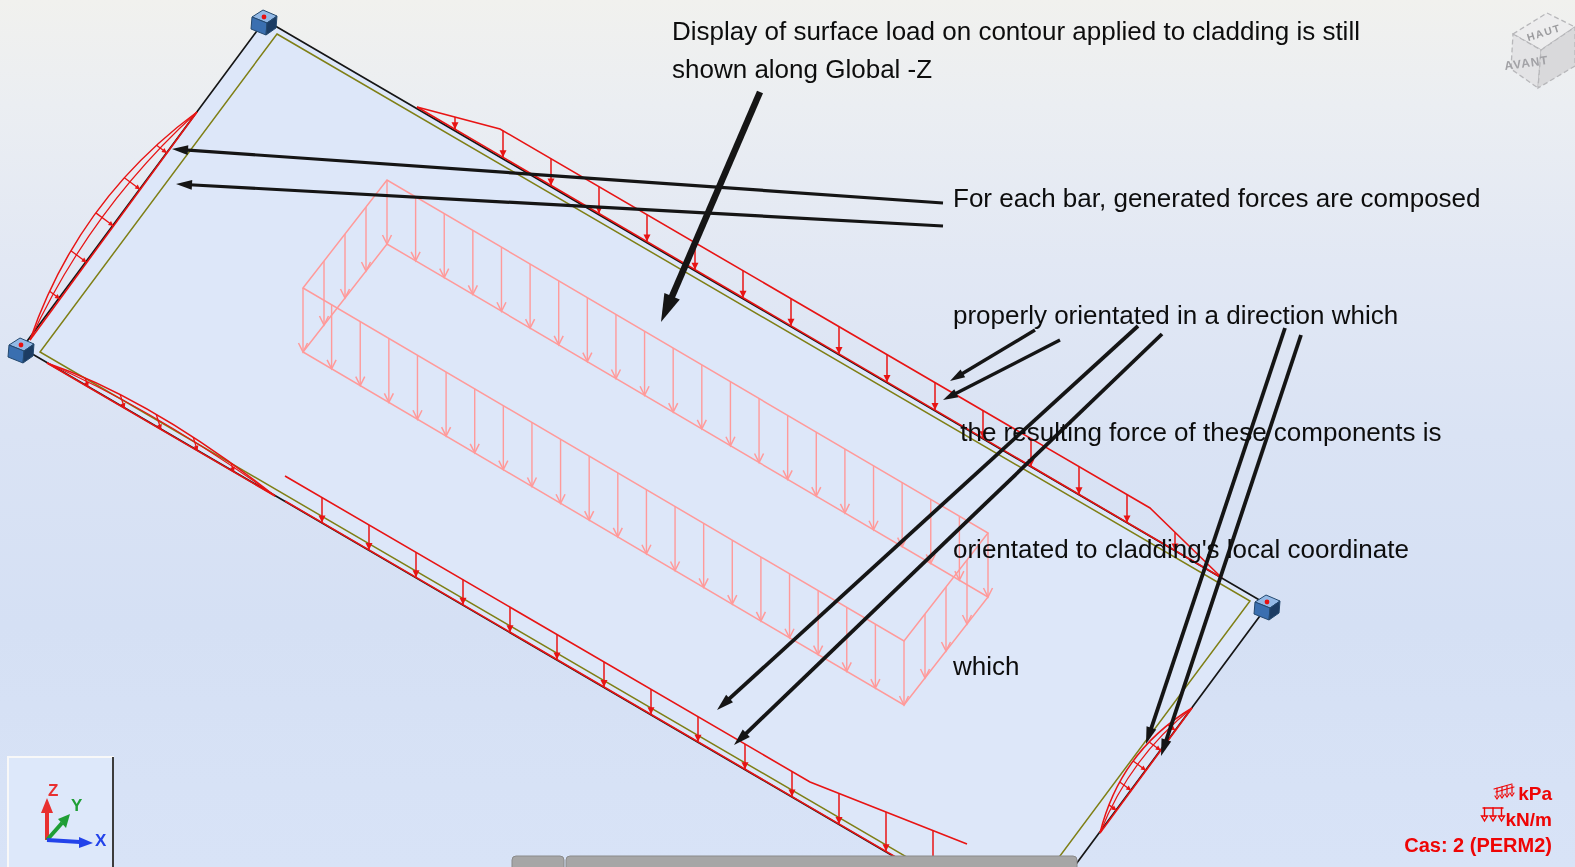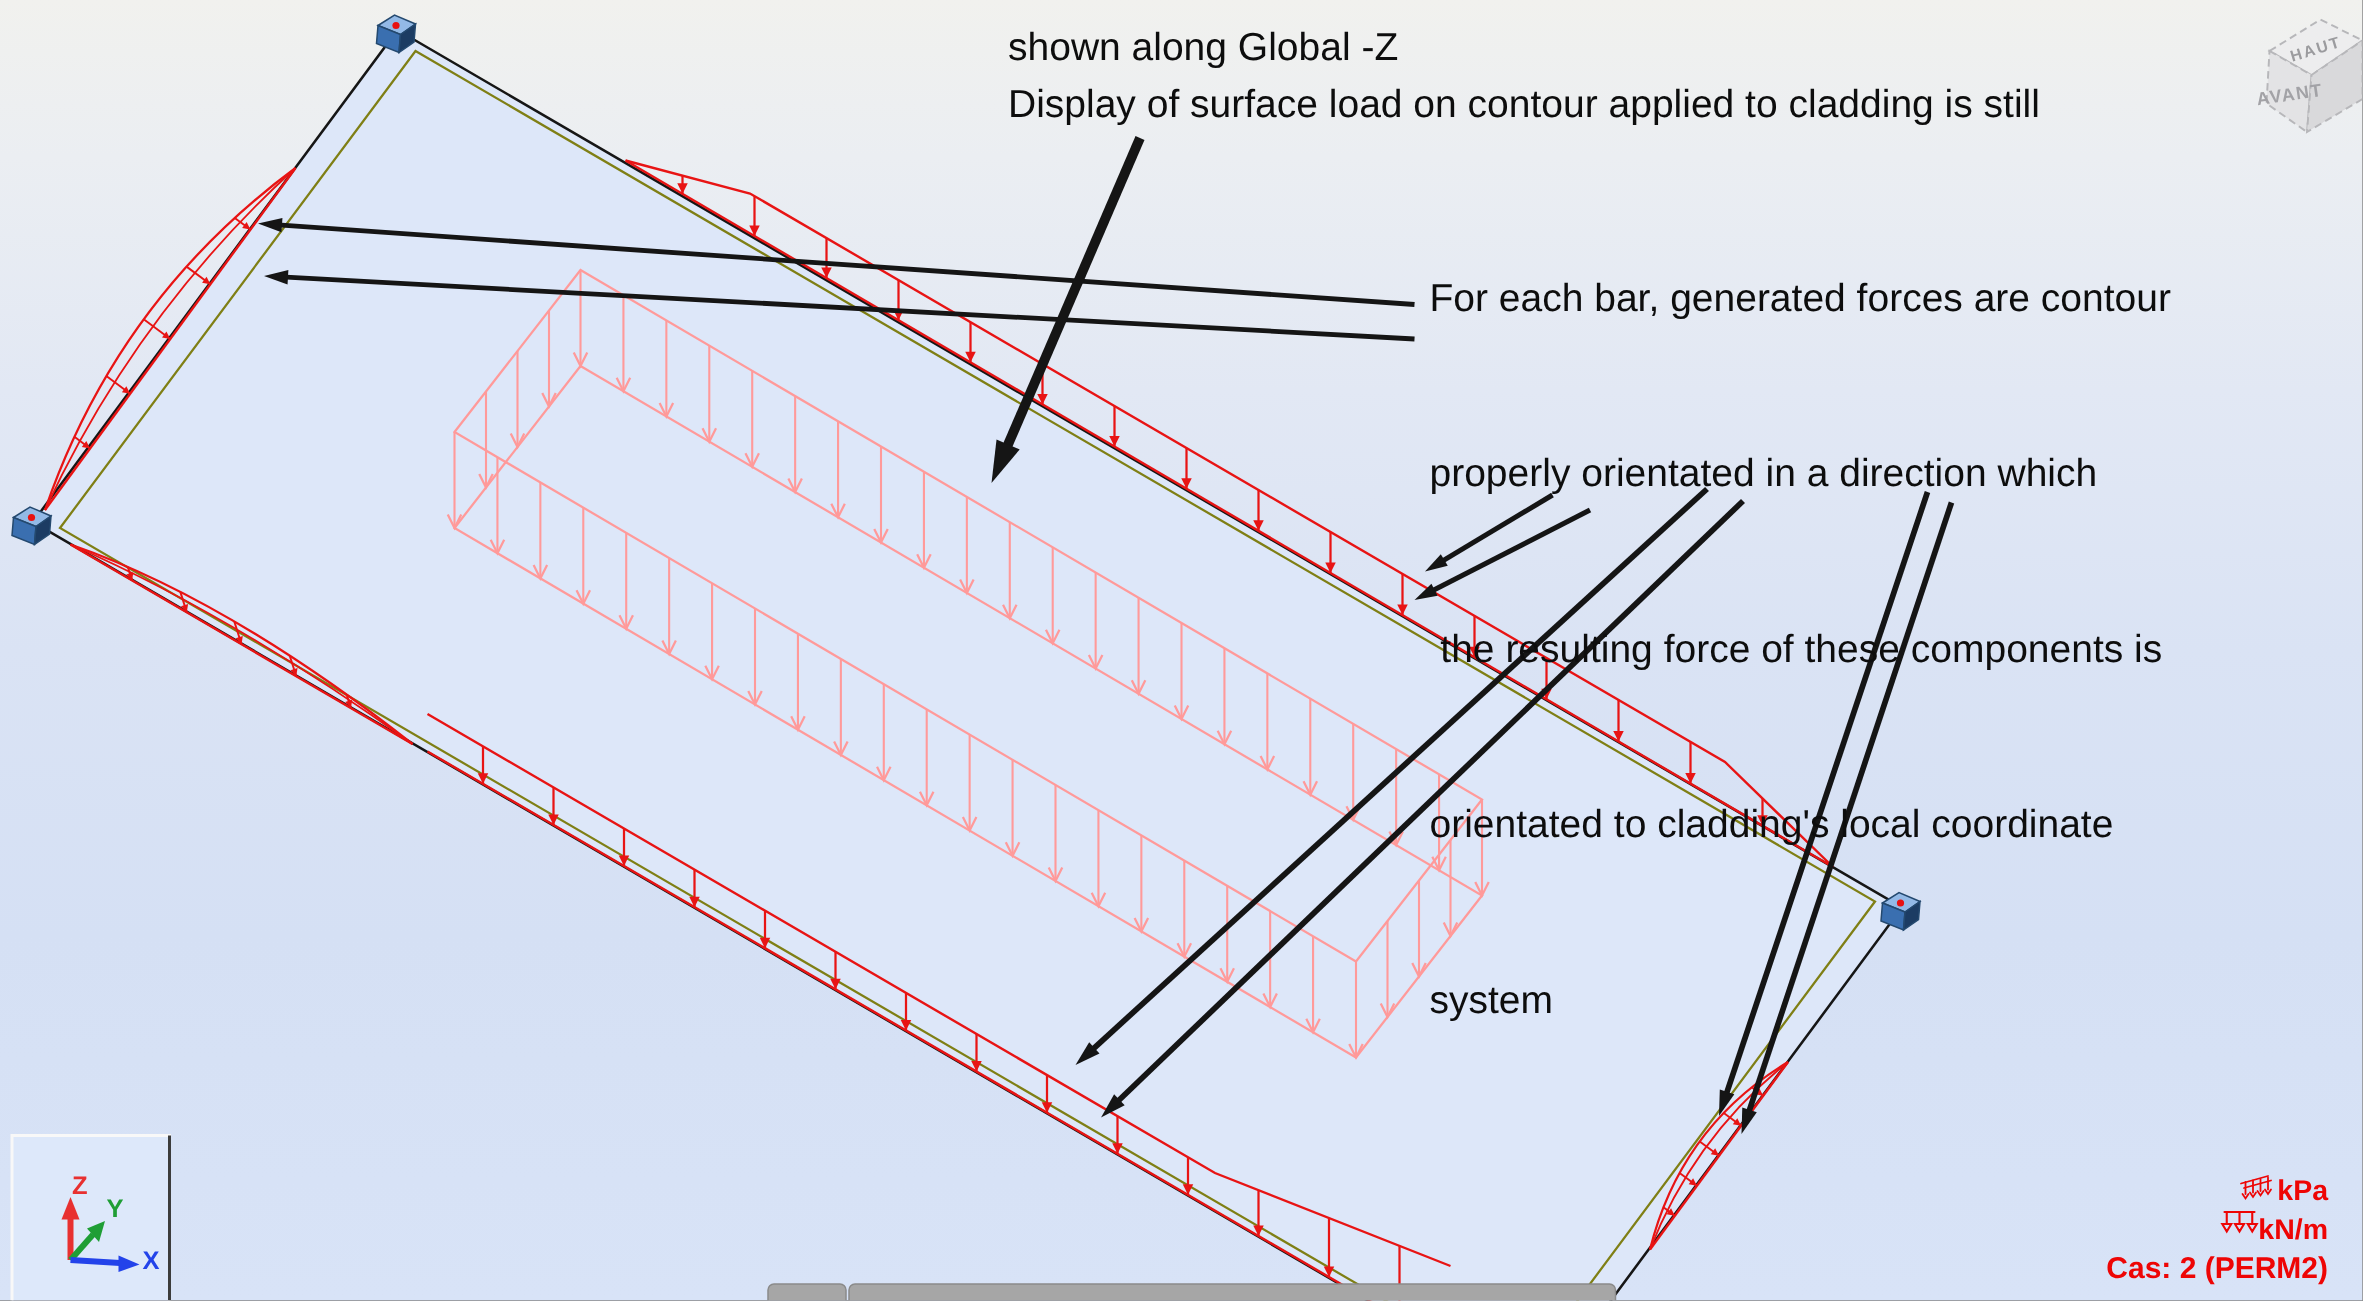--- a/index.html
+++ b/index.html
@@ -315,23 +315,23 @@
       <text class="legtxt-case" fill="#ee0505" x="1552" y="852">Cas: 2 (PERM2)</text>
     </g>
 
     <g>
       <rect x="512" y="856" width="52" height="16" rx="4" fill="#a6a6a6" stroke="#8a8a8a"></rect>
       <rect x="566" y="856" width="511" height="16" rx="4" fill="#a6a6a6" stroke="#8a8a8a"></rect>
     </g>
   </svg>
 
   <div class="note note-1">
+    <div>Display of surface load on contour applied to cladding is still</div>
     <div>shown along Global -Z</div>
-    <div>Display of surface load on contour applied to cladding is still</div>
   </div>
   <div class="note note-2">
-    <div>For each bar, generated forces are contour</div>
+    <div>For each bar, generated forces are composed</div>
     <div>properly orientated in a direction which</div>
     <div> the resulting force of these components is</div>
     <div>orientated to cladding's local coordinate</div>
-    <div>system</div>
+    <div>which</div>
   </div>
 </div>
 
 </body></html>

